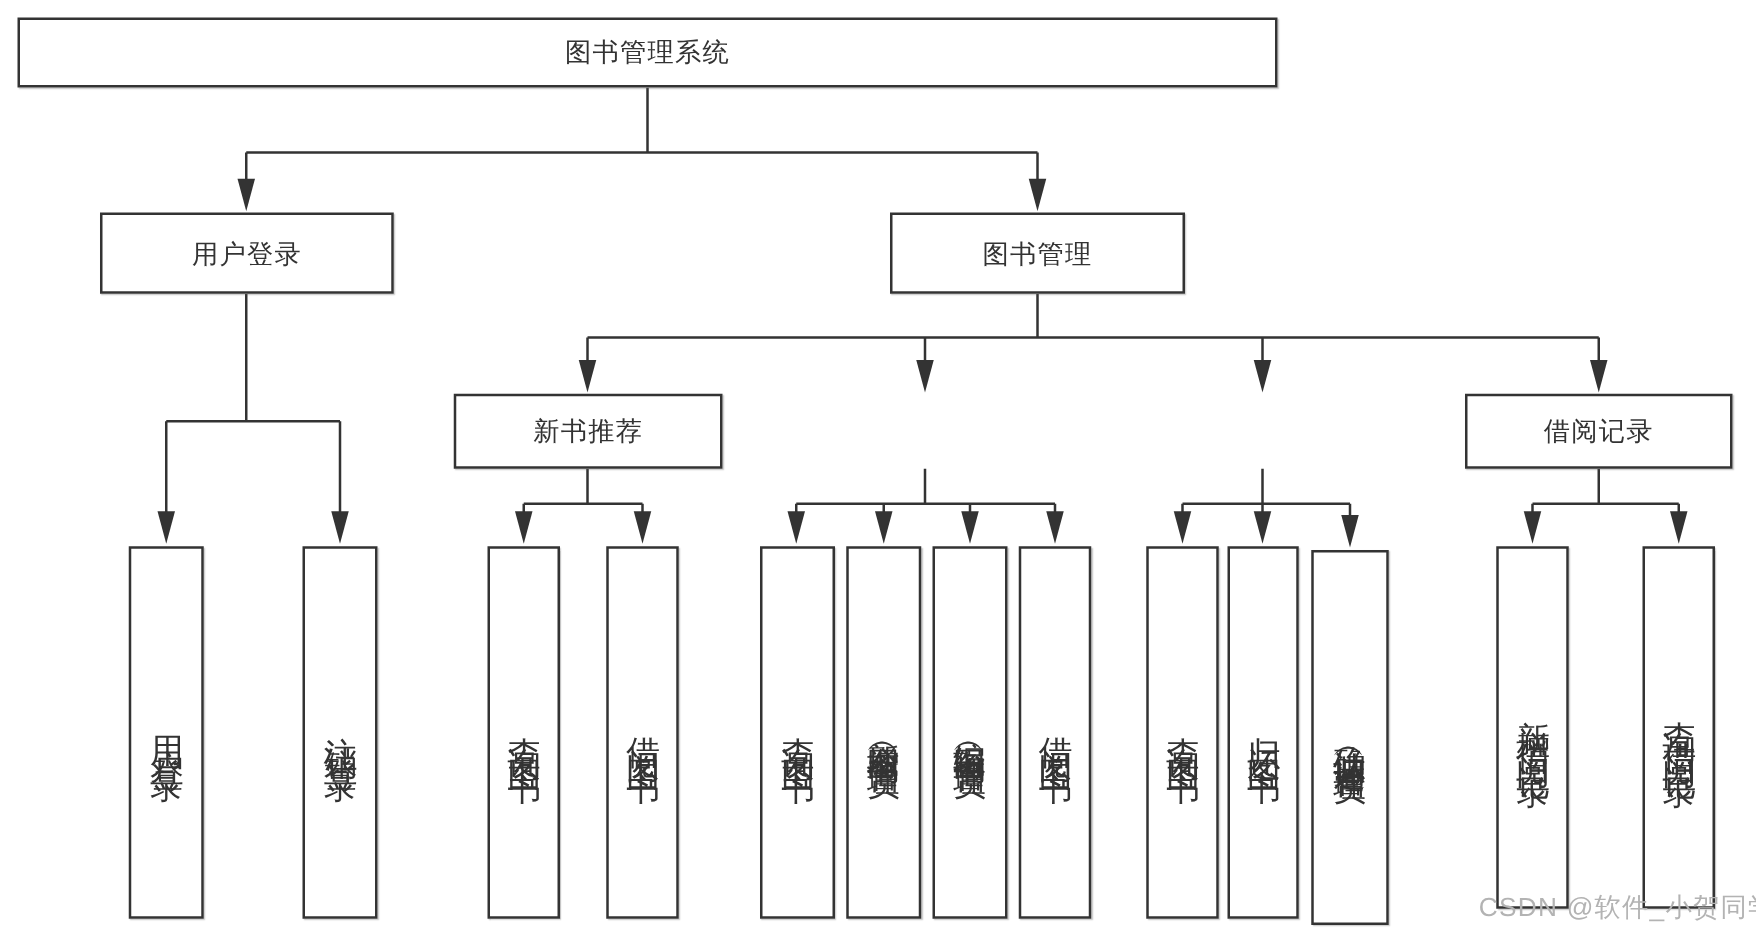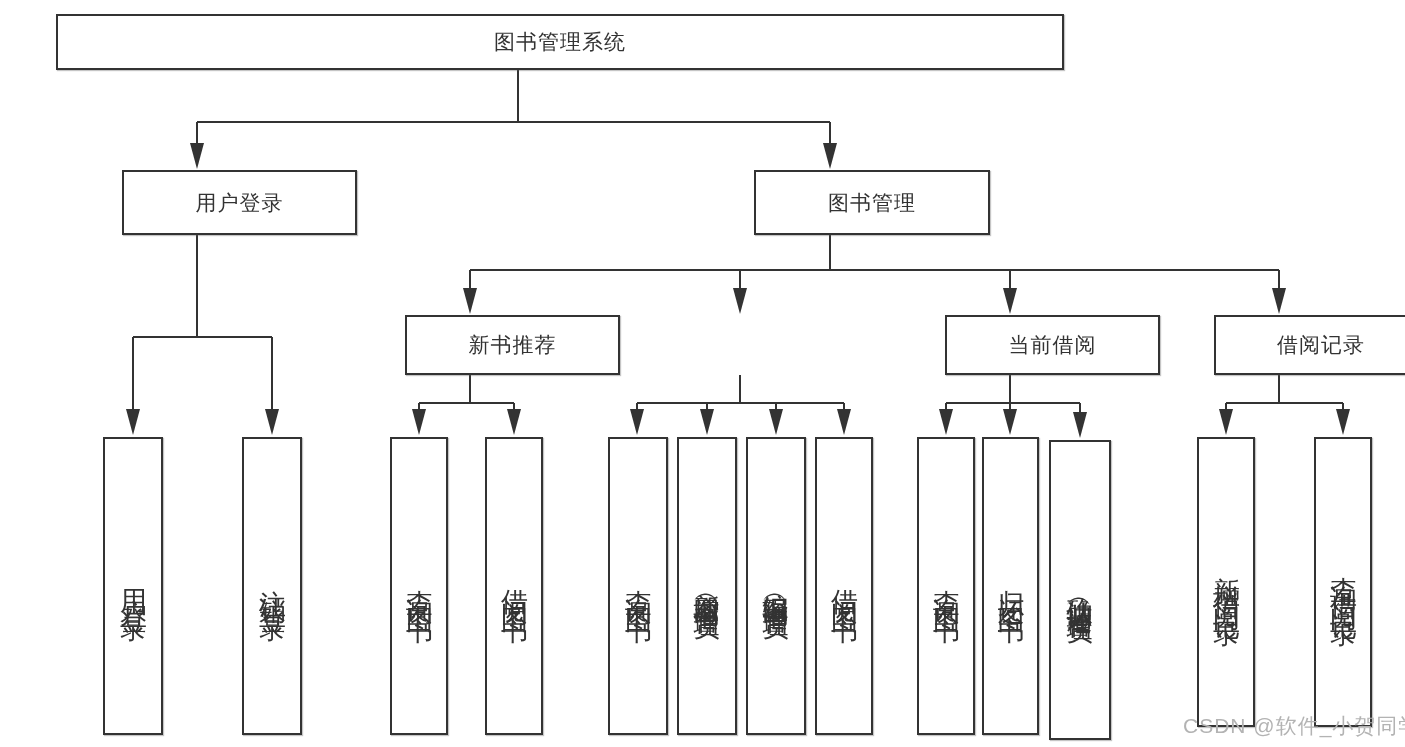--- a/index.html
+++ b/index.html
@@ -31,21 +31,20 @@
     display: flex;
     align-items: center;
     justify-content: center;
     color: #333333;
     z-index: 2;
     box-shadow: 1px 1px 1px rgba(90,90,90,0.35);
   }
   .hnode {
     font-size: 21px;
     letter-spacing: 1px;
-    margin-left: 42px;
   }
   .vnode .vtext {
     writing-mode: vertical-rl;
     text-orientation: mixed;
     font-size: 27px;
     letter-spacing: 9px;
     line-height: 1;
     white-space: nowrap;
   }
   .vnode .vtext.tight {
@@ -105,21 +104,20 @@
         <polygon points="1343,435 1336,409 1350,409"></polygon>
       </g>
   </svg>
 
   <div class="node hnode" style="left:14px; top:14px; width:1008px; height:56px;">图书管理系统</div>
 
   <div class="node hnode" style="left:80px; top:170px; width:235px; height:65px;">用户登录</div>
   <div class="node hnode" style="left:712px; top:170px; width:236px; height:65px;">图书管理</div>
 
   <div class="node hnode" style="left:363px; top:315px; width:215px; height:60px;">新书推荐</div>
-  <div class="node hnode" style="left:903px; top:315px; width:215px; height:60px;">当前借阅</div>
   <div class="node hnode" style="left:1172px; top:315px; width:214px; height:60px;">借阅记录</div>
 
   <div class="node vnode" style="left:103px; top:437px; width:60px; height:298px;">
     <span class="vtext">用户登录</span>
   </div>
   <div class="node vnode" style="left:242px; top:437px; width:60px; height:298px;">
     <span class="vtext">注销登录</span>
   </div>
 
   <div class="node vnode" style="left:390px; top:437px; width:58px; height:298px;">

